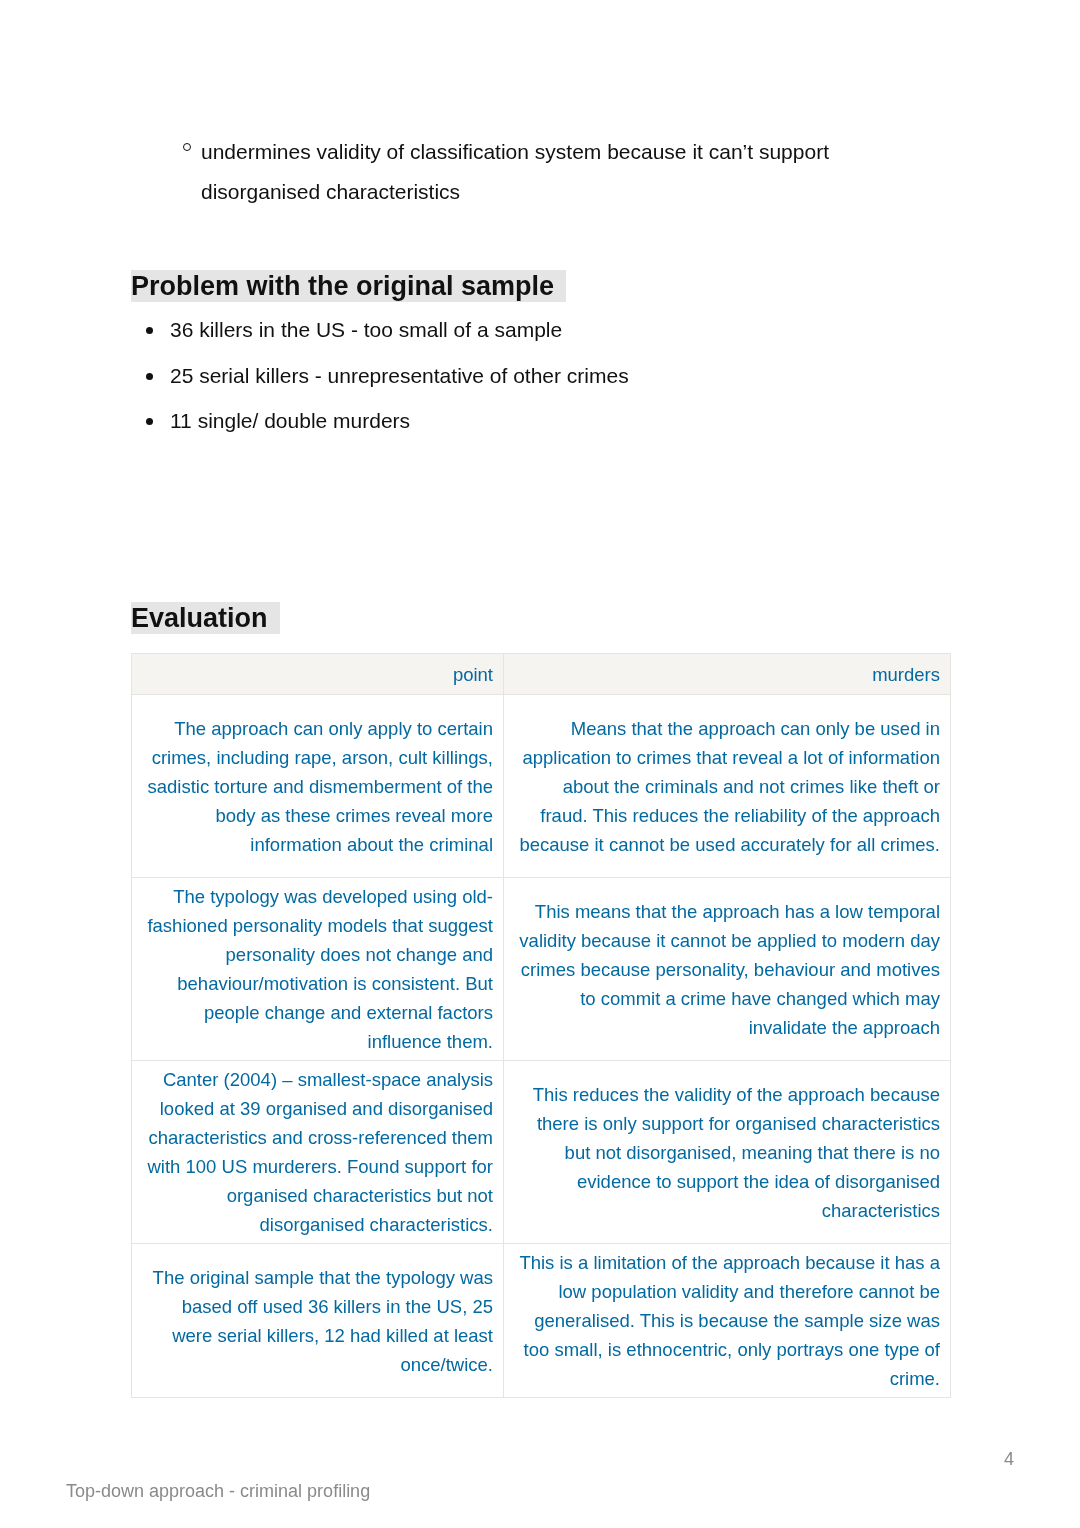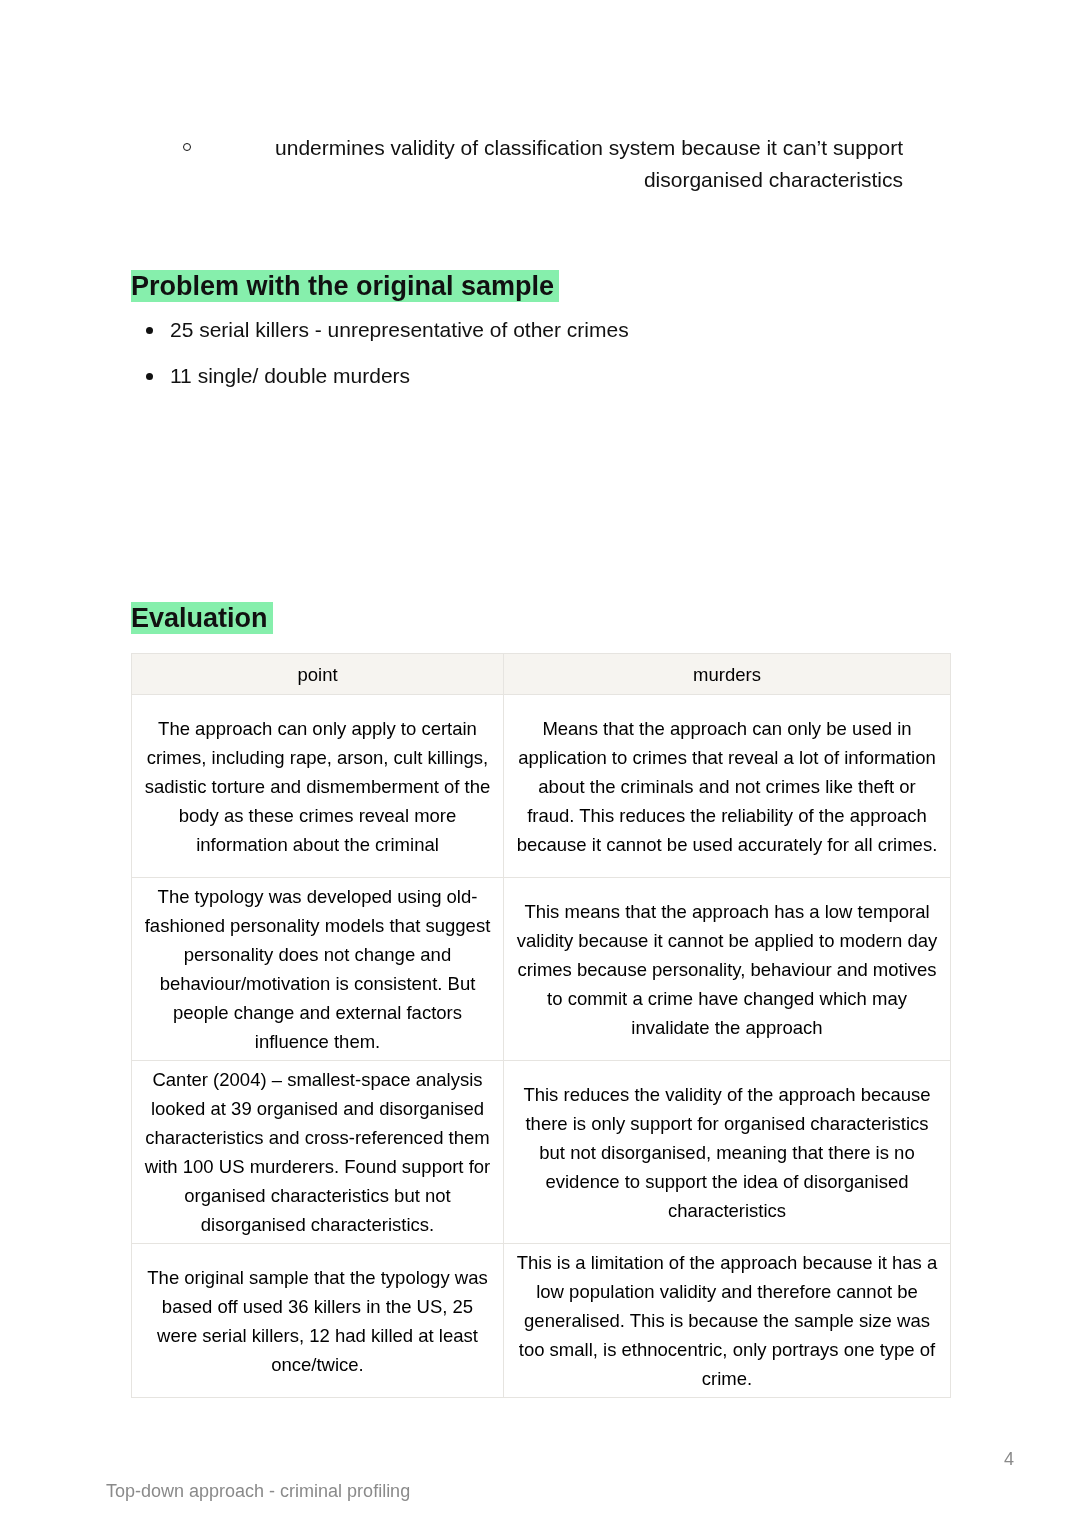--- a/index.html
+++ b/index.html
@@ -1,52 +1,53 @@
 <!DOCTYPE html>
 <html><head>
 <meta charset="utf-8">
 <style>
   html, body { margin:0; padding:0; background:#ffffff; }
   body { width:1080px; height:1528px; position:relative; overflow:hidden;
          font-family:"Liberation Sans", sans-serif; color:#111; }
   .sub-bullet { position:absolute; left:183px; top:132px; width:720px; }
   .sub-bullet .dot { position:absolute; left:0; top:11px; width:6px; height:6px;
                      border:1.5px solid #111; border-radius:50%; }
-  .sub-bullet .txt { margin-left:36px; font-size:21px; line-height:32px;text-align:right; }
+  .sub-bullet .txt { margin-left:18px; font-size:21px; line-height:40px; }
   h2 { position:absolute; left:131px; margin:0; font-size:27px; font-weight:bold;
-       background:#86efac; padding:0 5px 0 0; line-height:32px; color:#111; }
+       background:#e5e5e5; padding:0 12px 0 0; line-height:32px; color:#111; }
   #h-problem { top:270px; }
   #h-eval { top:602px; }
   ul.bullets { position:absolute; left:142px; top:313px; margin:0; padding:0; list-style:none; }
   ul.bullets li { position:relative; font-size:21px; line-height:34px; height:45.5px; padding-left:28px; }
   ul.bullets li .b { position:absolute; left:4px; top:14px; width:7px; height:7px; background:#111; border-radius:50%; }
   table { position:absolute; left:131px; top:653px; width:819px; border-collapse:collapse; table-layout:fixed; }
-  td, th { border:1.5px solid #e6e4e0; vertical-align:middle; text-align:center;
-           font-size:18.5px; line-height:29px; padding:4px 10px; font-weight:normal; color:#000000; }
+  td, th { border:1.5px solid #e6e4e0; vertical-align:middle; text-align:right;
+           font-size:18.5px; line-height:29px; padding:4px 10px; font-weight:normal; color:#0369a1; }
   th { background:#f6f4f0; height:32px; }
   col.c1 { width:372px; }
   col.c2 { width:447px; }
   tr.r1 td { height:174px; }
   tr.r2 td { height:174px; }
   tr.r3 td { height:174px; }
   tr.r4 td { height:145px; }
-  .footer-left { position:absolute; left:66px; top:1481px; font-size:18px; color:#8a8a8a;margin-left:40px; }
+  .footer-left { position:absolute; left:66px; top:1481px; font-size:18px; color:#8a8a8a; }
   .footer-right { position:absolute; right:66px; top:1449px; font-size:18px; color:#8a8a8a; }
 </style>
 </head>
 <body>
 
 <div class="sub-bullet">
   <span class="dot"></span>
   <div class="txt">undermines validity of classification system because it can’t support disorganised characteristics</div>
 </div>
 
 <h2 id="h-problem">Problem with the original sample</h2>
 
 <ul class="bullets">
+  <li><span class="b"></span><span>36 killers in the US - too small of a sample</span></li>
   <li><span class="b"></span><span>25 serial killers - unrepresentative of other crimes</span></li>
   <li><span class="b"></span><span>11 single/ double murders</span></li>
 </ul>
 
 <h2 id="h-eval">Evaluation</h2>
 
 <table>
   <colgroup>
       <col class="c1">
       <col class="c2">

